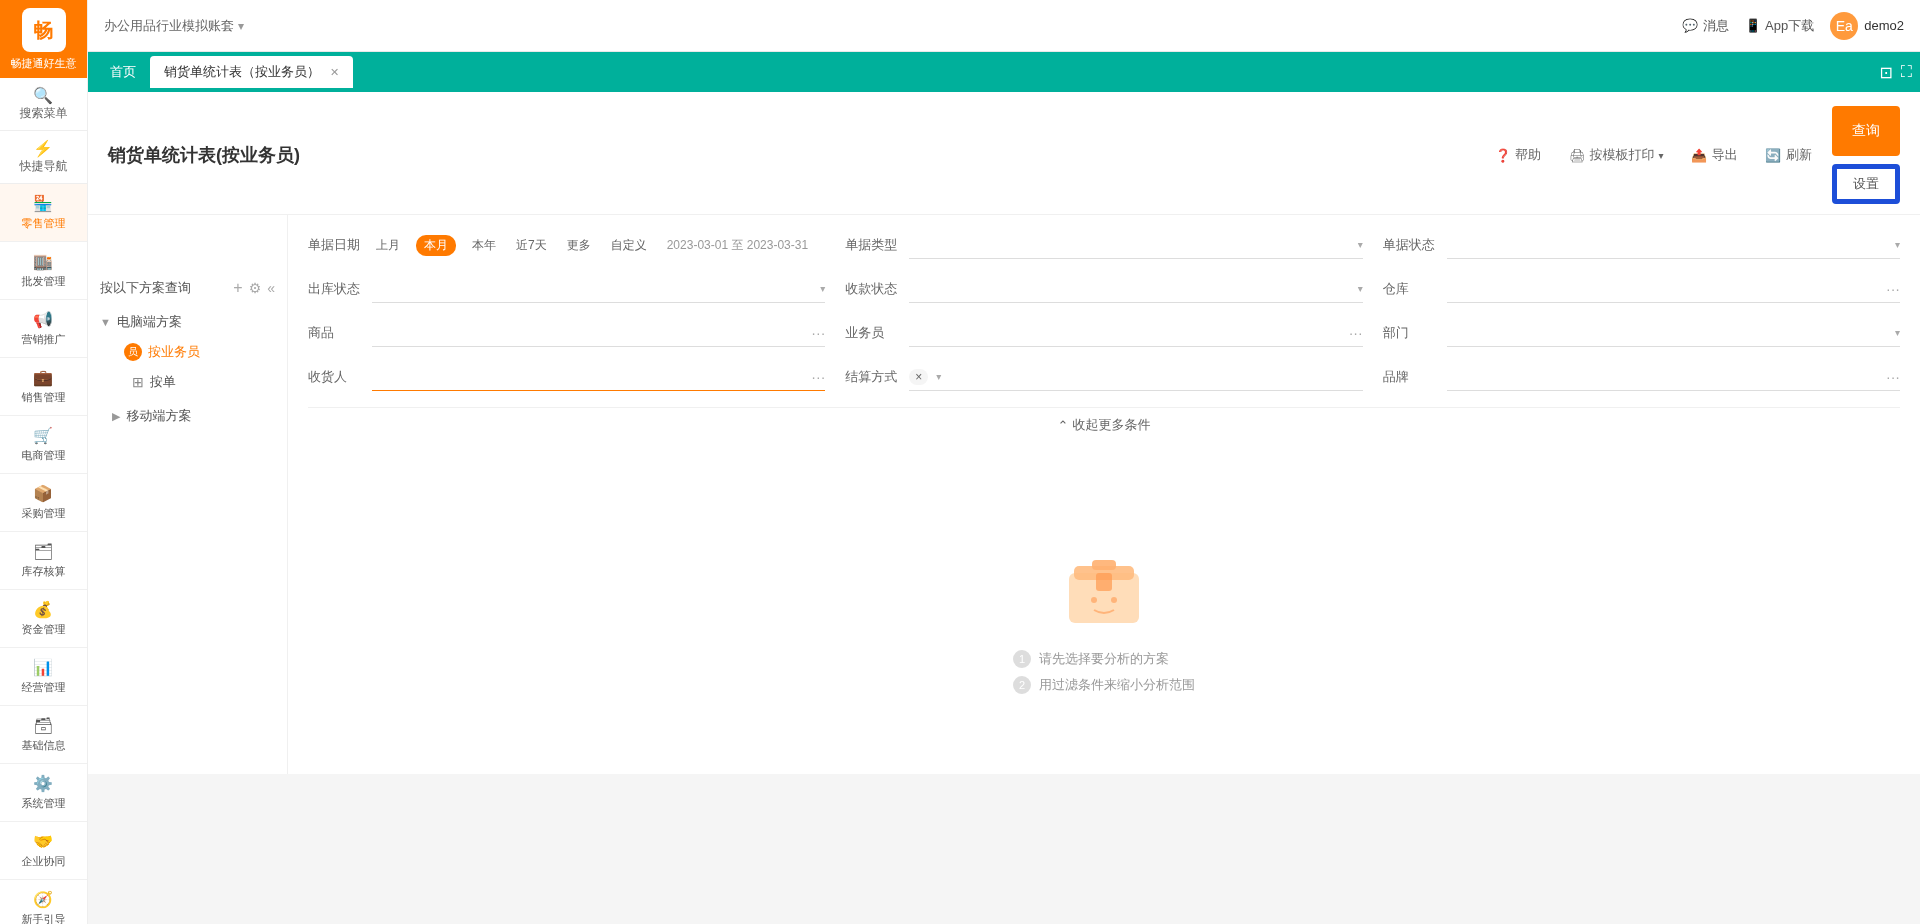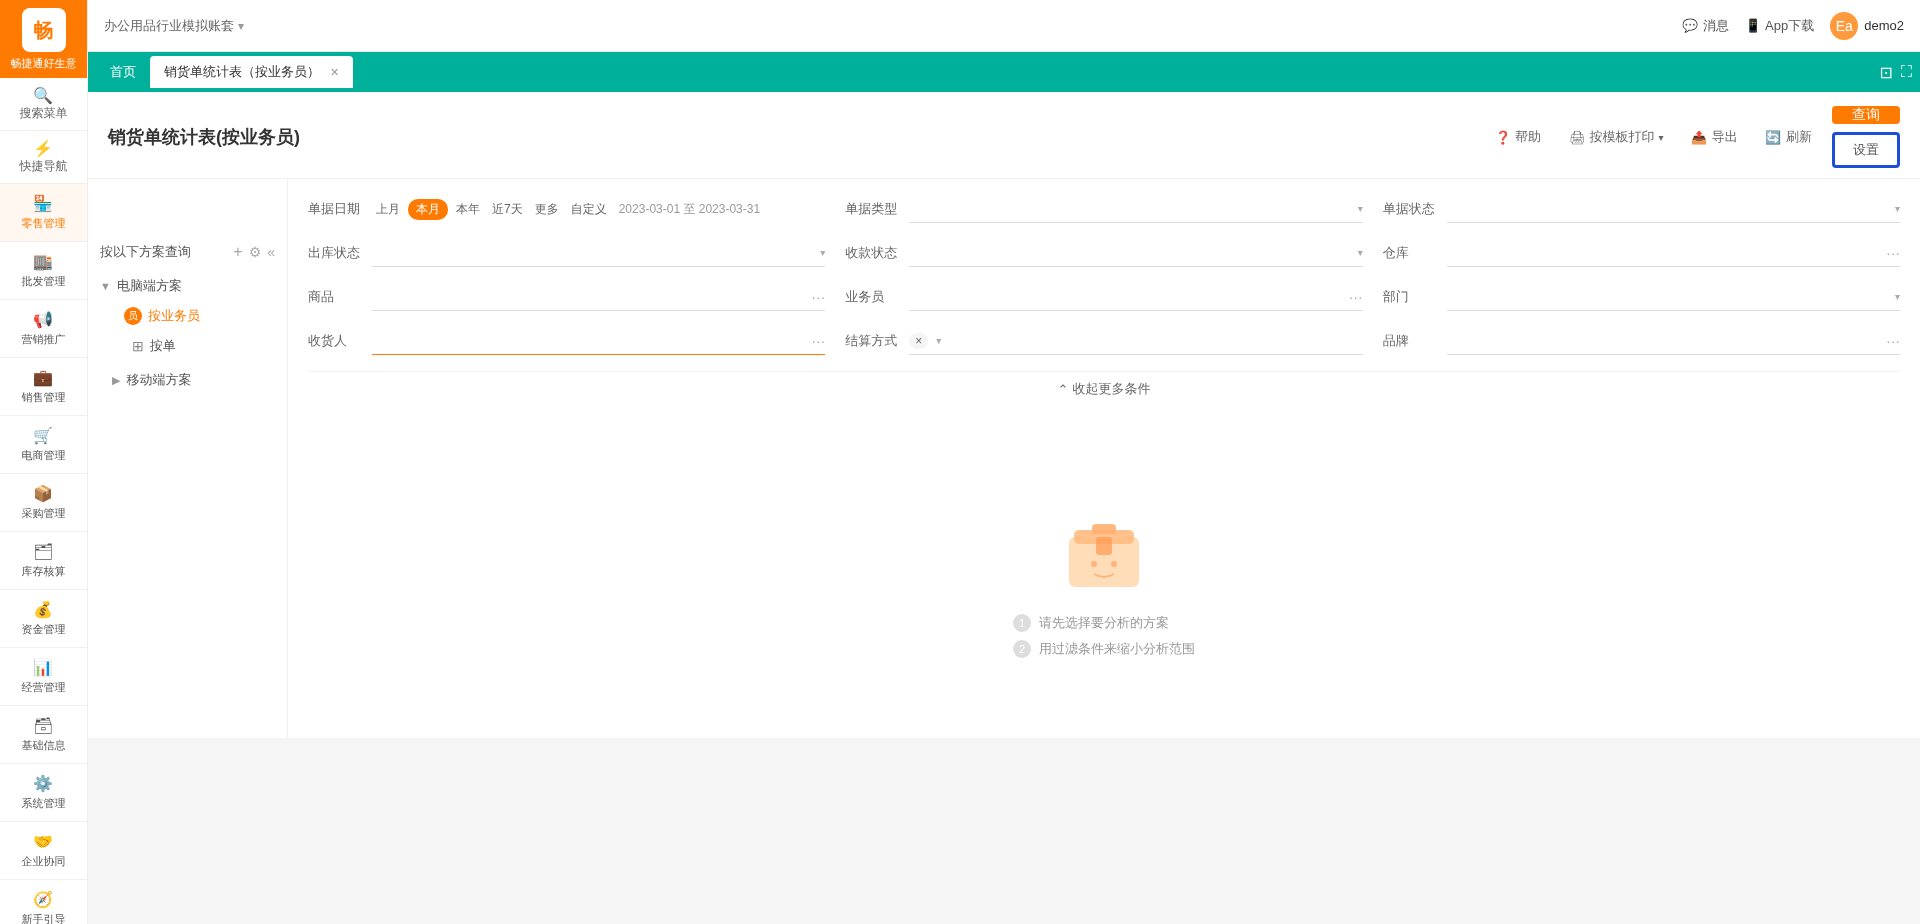--- a/index.html
+++ b/index.html
@@ -42,31 +42,31 @@
     .page-content { flex: 1; background: #f5f5f5; overflow-y: auto; padding: 0; }
 
     
     .content-area { background: #fff; margin: 0; }
 
     
     .page-header { display: flex; align-items: center; justify-content: space-between; padding: 14px 20px 10px 20px; background: #fff; border-bottom: 1px solid #f0f0f0; }
     .page-title { font-size: 18px; font-weight: 600; color: #333; }
     .page-header-actions { display: flex; align-items: center; gap: 12px; }
     .header-action-btn { display: flex; align-items: center; gap: 4px; color: #666; cursor: pointer; font-size: 13px; padding: 4px 8px; border-radius: 4px; }
-    .query-btn { background: #ff7a00; color: #fff; border: none; padding: 0 20px; border-radius: 4px; cursor: pointer; font-size: 14px; font-weight: 500; }
-    .set-btn { border: 3px solid #1d4ed8; background: #fff; color: #555; padding: 6px 16px; border-radius: 4px; cursor: pointer; font-size: 13px; margin-top: 4px; }
+    .query-btn { background: #ff7a00; color: #fff; border: none; padding: 16px 20px; border-radius: 4px; cursor: pointer; font-size: 14px; font-weight: 500; }
+    .set-btn { border: 5px solid #1d4ed8; background: #fff; color: #555; padding: 6px 16px; border-radius: 4px; cursor: pointer; font-size: 13px; margin-top: 4px; }
 
     
     .filter-panel { padding: 16px 20px; background: #fff; }
     .filter-row { display: flex; align-items: center; gap: 0; margin-bottom: 16px; }
     .filter-item { display: flex; align-items: center; gap: 8px; flex: 1; min-width: 0; }
     .filter-label { color: #666; font-size: 13px; white-space: nowrap; min-width: 56px; }
     .filter-control { flex: 1; display: flex; align-items: center; border-bottom: 1px solid #ddd; padding: 4px 0; position: relative; min-height: 28px; }
     .filter-control.active { border-bottom-color: #ff7a00; }
-    .date-options { display: flex; align-items: center; gap: 4px; }
+    .date-options { display: flex; align-items: center; gap: 12px; }
     .date-opt { color: #666; font-size: 12px; cursor: pointer; padding: 2px 4px; border-radius: 3px; }
     .date-opt.active { background: #ff7a00; color: #fff; border-radius: 10px; padding: 2px 8px; }
     .date-range { color: #999; font-size: 12px; margin-left: 4px; }
     .dropdown-arrow { color: #aaa; font-size: 10px; margin-left: auto; }
     .ellipsis-btn { color: #aaa; font-size: 14px; margin-left: auto; cursor: pointer; }
     .clear-tag { background: #f5f5f5; border-radius: 10px; padding: 1px 6px; font-size: 12px; color: #666; display: flex; align-items: center; gap: 3px; cursor: pointer; }
 
     .filter-separator { flex-shrink: 0; width: 20px; }
 
     

